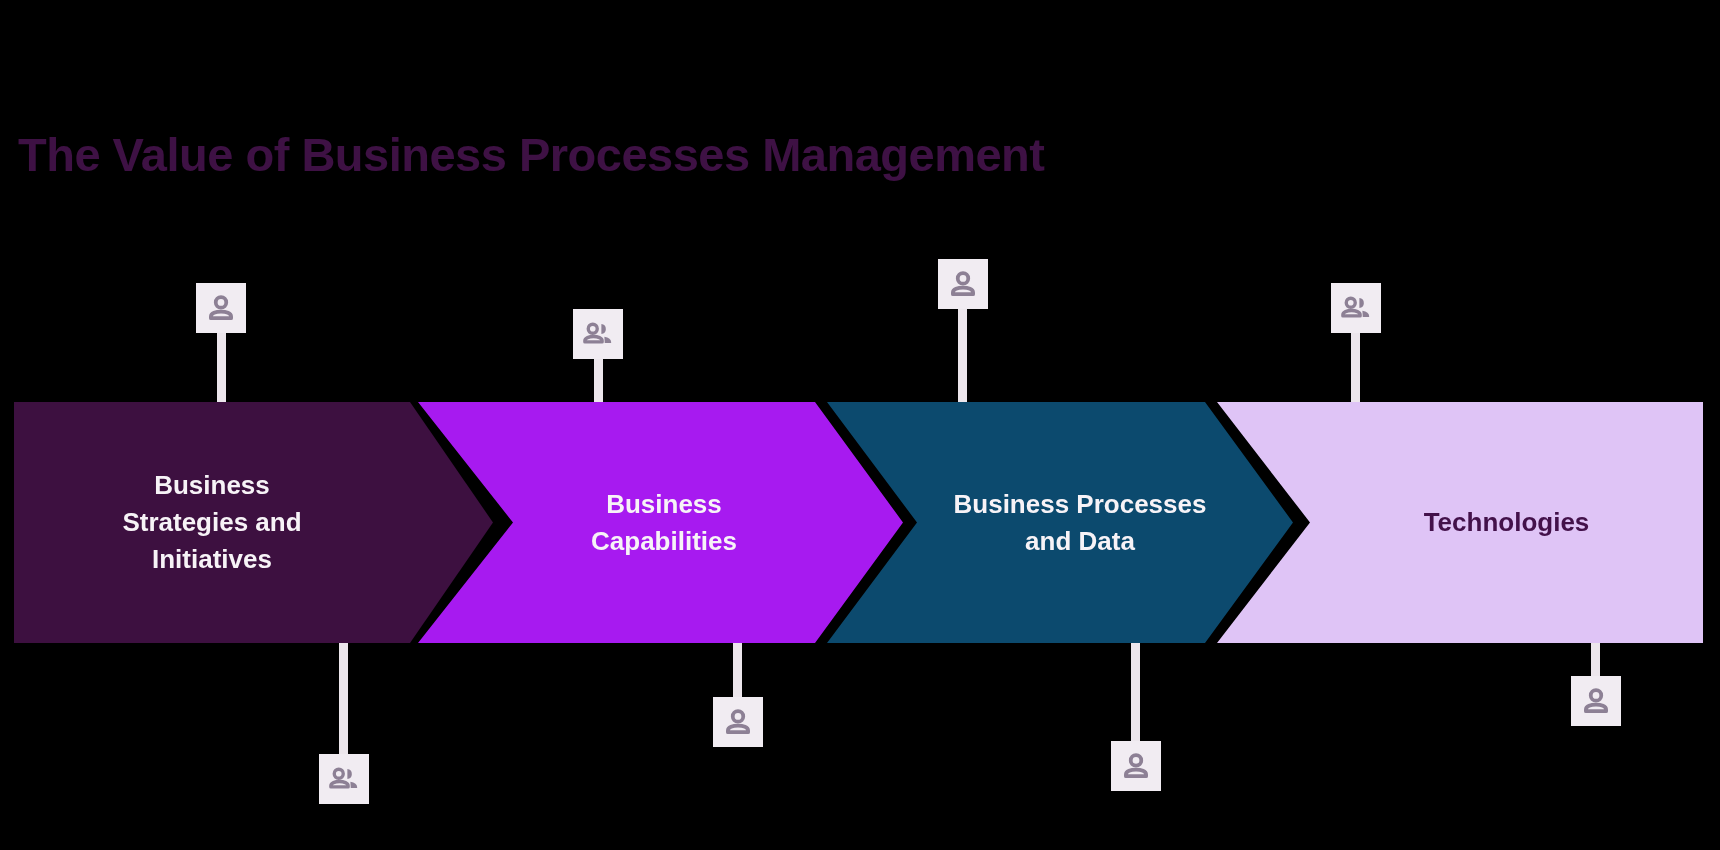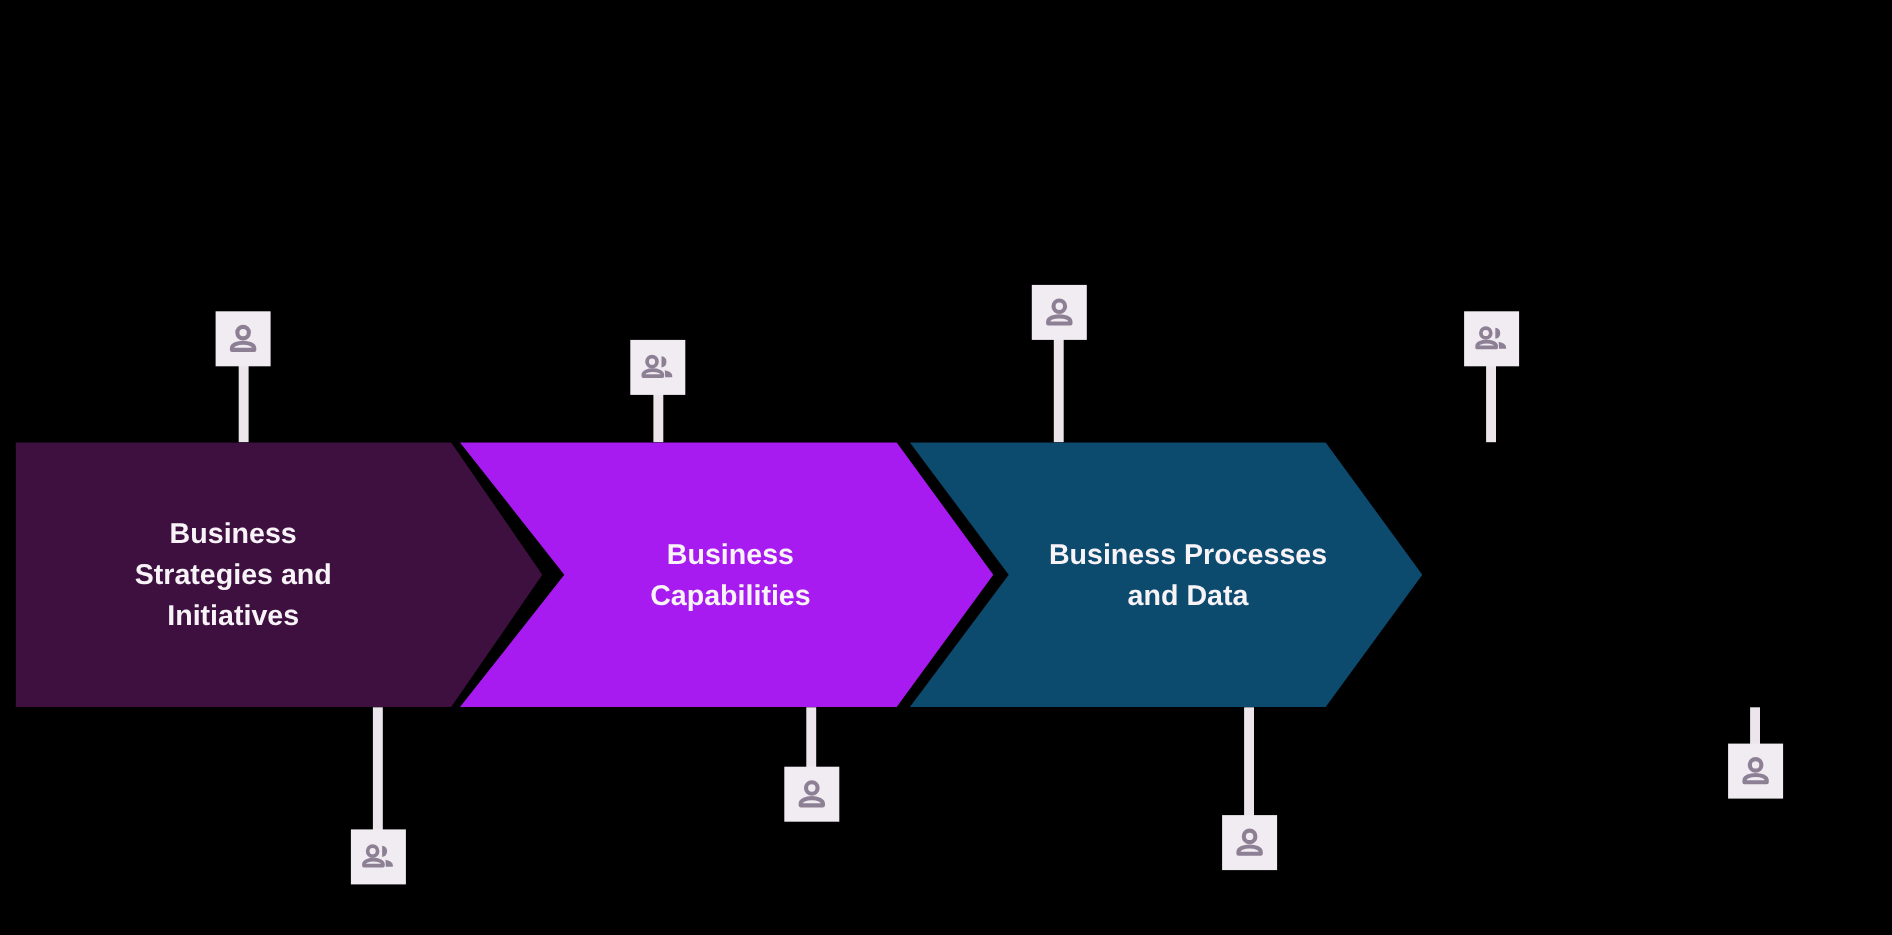--- a/index.html
+++ b/index.html
@@ -58,20 +58,21 @@
   <symbol id="people-icon" viewBox="0 0 48 48">
     <circle cx="17" cy="17" r="6" fill="none" stroke="currentColor" stroke-width="4.5"></circle>
     <path d="M6.5 34.5 L6.5 33 C6.5 25.5 29.5 25.5 29.5 33 L29.5 34.5 Z" fill="none" stroke="currentColor" stroke-width="4.5" stroke-linejoin="round"></path>
     <path d="M28.5 10.5 A6.8 6.8 0 0 1 28.5 24 Z" fill="currentColor"></path>
     <path d="M32.5 27.5 C38.5 28.6 41.5 31.2 41.5 34.5 L41.5 36 L33 36 Z" fill="currentColor"></path>
   </symbol>
 </svg>
 
 <div id="stage">
 
+  <h1 class="page-title" style="color: rgb(62, 17, 68);">The Value of Business Processes Management</h1>
 
   <div class="stalk" style="left: 217px; top: 331px; height: 71px; background-color: rgb(236, 230, 236);"></div>
   <div class="stalk" style="left: 594px; top: 356px; height: 46px; background-color: rgb(236, 230, 236);"></div>
   <div class="stalk" style="left: 958px; top: 306px; height: 96px; background-color: rgb(236, 230, 236);"></div>
   <div class="stalk" style="left: 1351px; top: 331px; height: 71px; background-color: rgb(236, 230, 236);"></div>
 
   <div class="stalk" style="left: 339px; top: 643px; height: 113px; background-color: rgb(236, 230, 236);"></div>
   <div class="stalk" style="left: 733px; top: 643px; height: 56px; background-color: rgb(236, 230, 236);"></div>
   <div class="stalk" style="left: 1131px; top: 643px; height: 100px; background-color: rgb(236, 230, 236);"></div>
   <div class="stalk" style="left: 1591px; top: 643px; height: 35px; background-color: rgb(236, 230, 236);"></div>
@@ -127,14 +128,17 @@
   <div class="arrow" style="left: 418px; width: 485px; clip-path: polygon(0px 0px, 397px 0px, 485px 120.5px, 397px 241px, 0px 241px, 95px 120.5px); background-color: rgb(167, 26, 240);">
     <div class="arrow-label" style="left: 95px; right: 88px; color: rgb(247, 243, 247);">Business
 Capabilities</div>
   </div>
 
   <div class="arrow" style="left: 827px; width: 466px; clip-path: polygon(0px 0px, 378px 0px, 466px 120.5px, 378px 241px, 0px 241px, 90px 120.5px); background-color: #0c4a6e;">
     <div class="arrow-label" style="left: 110px; right: 70px; color: rgb(247, 243, 247);">Business Processes
 and Data</div>
   </div>
 
+  <div class="arrow" style="left: 1217px; width: 486px; clip-path: polygon(0px 0px, 486px 0px, 486px 241px, 0px 241px, 93px 120.5px); background-color: rgb(223, 196, 246);">
+    <div class="arrow-label" style="left: 93px; right: 0px; color: rgb(67, 17, 74);">Technologies</div>
+  </div>
 
 </div>
 
 </body></html>

